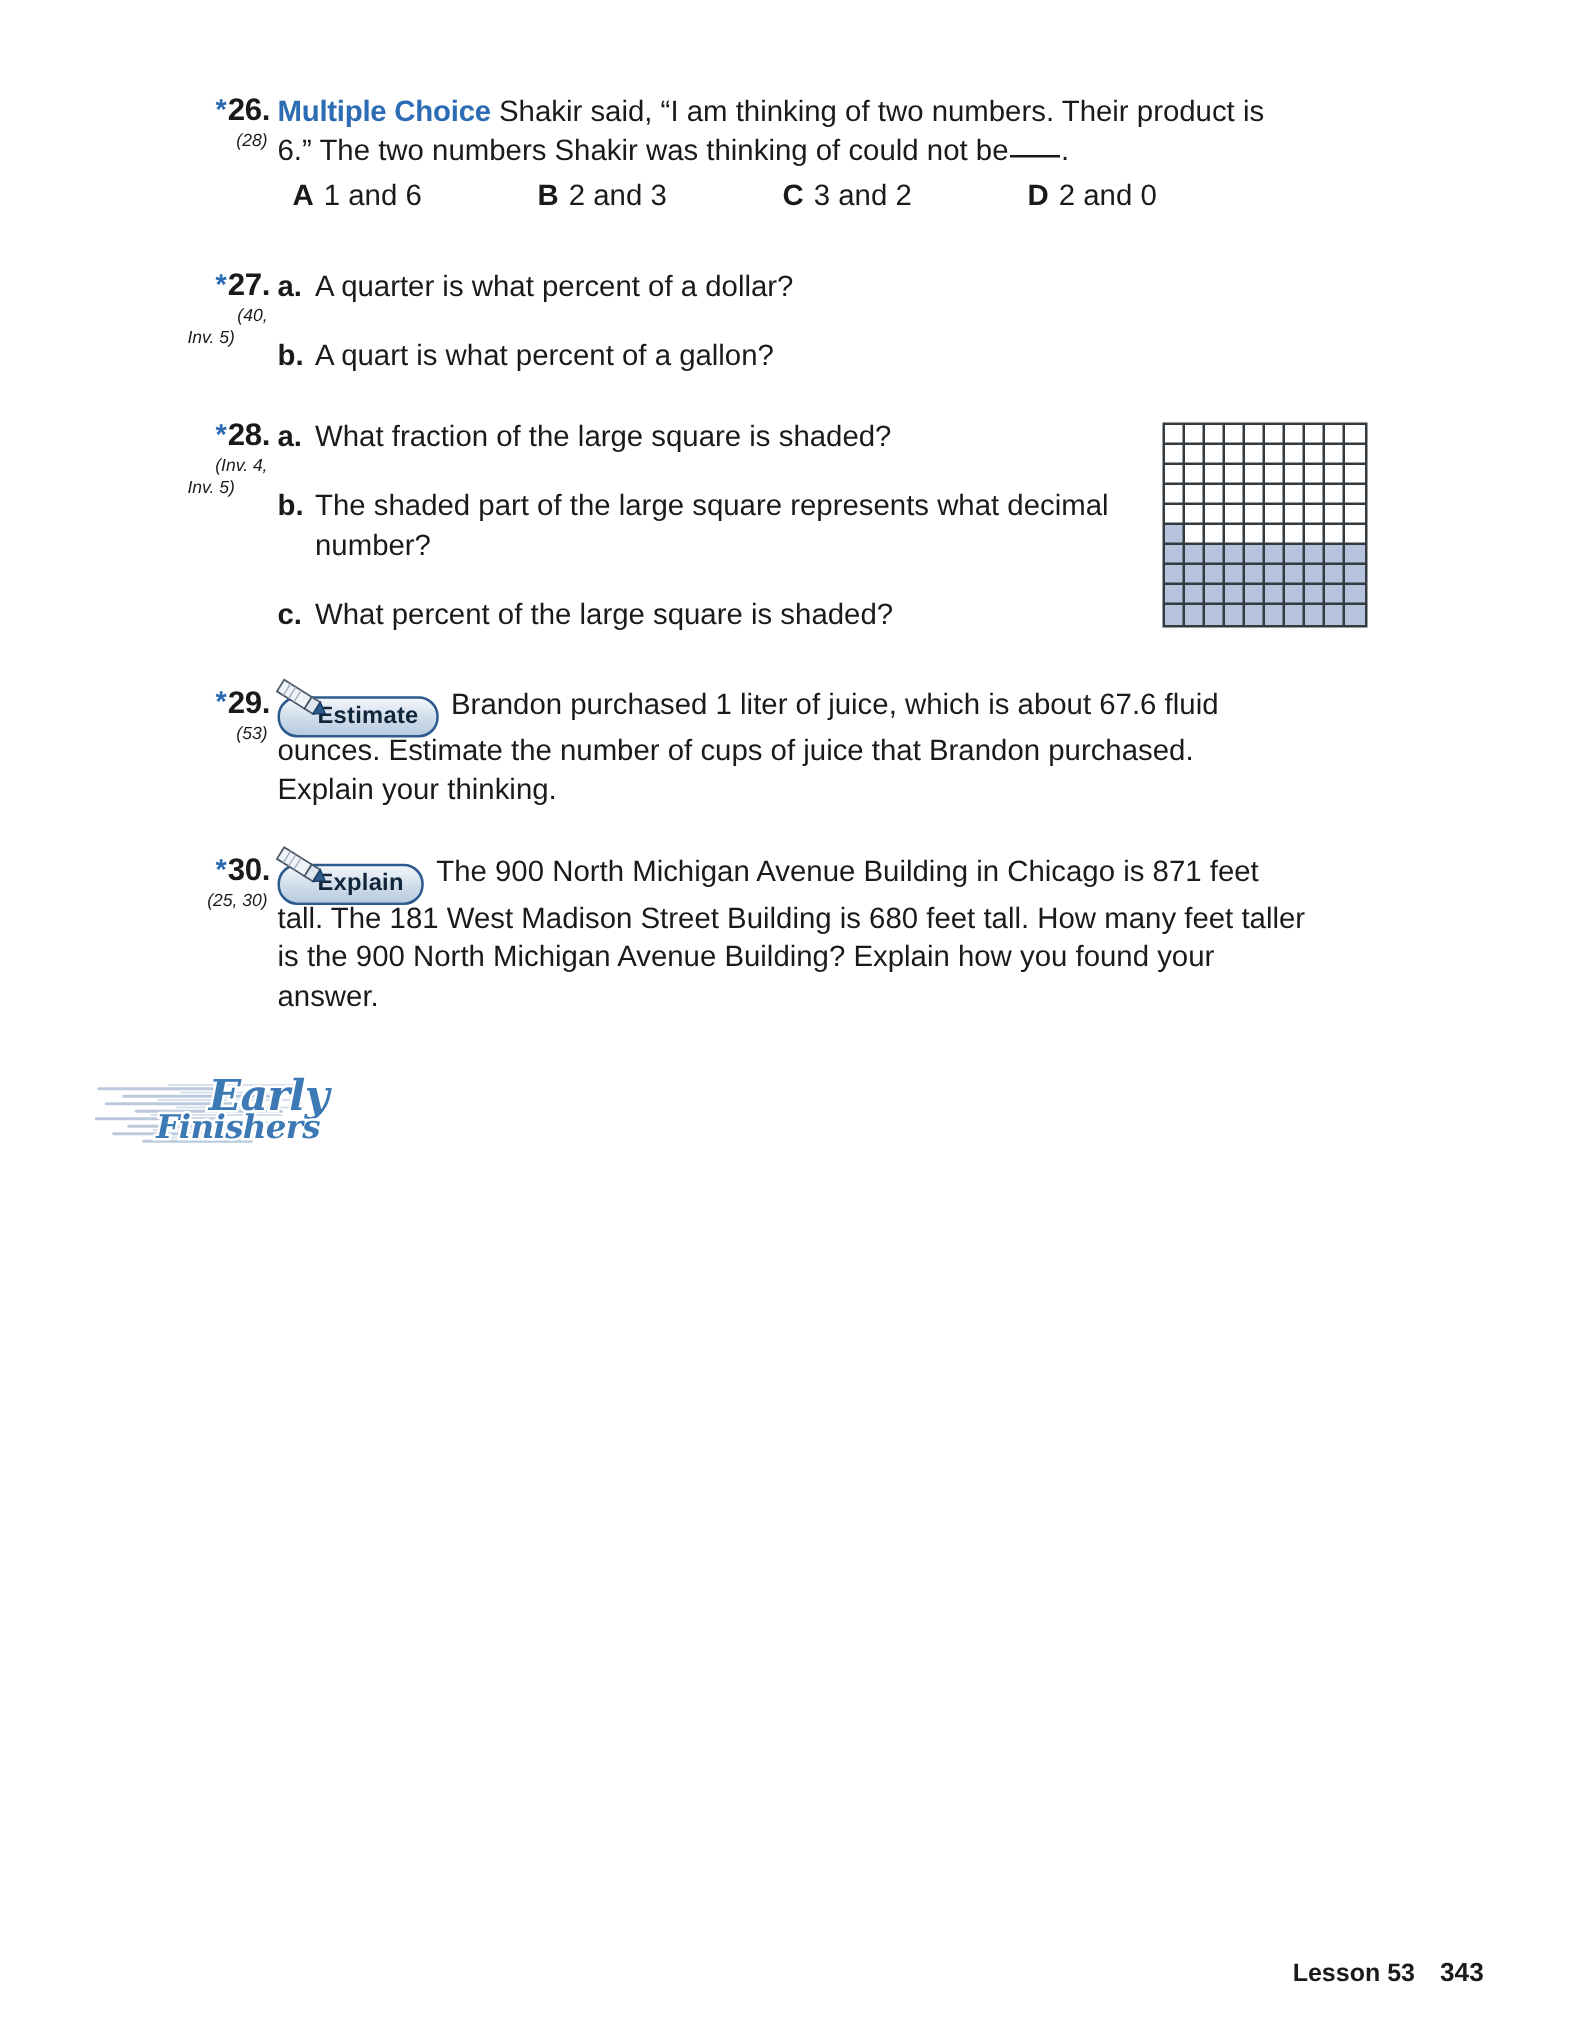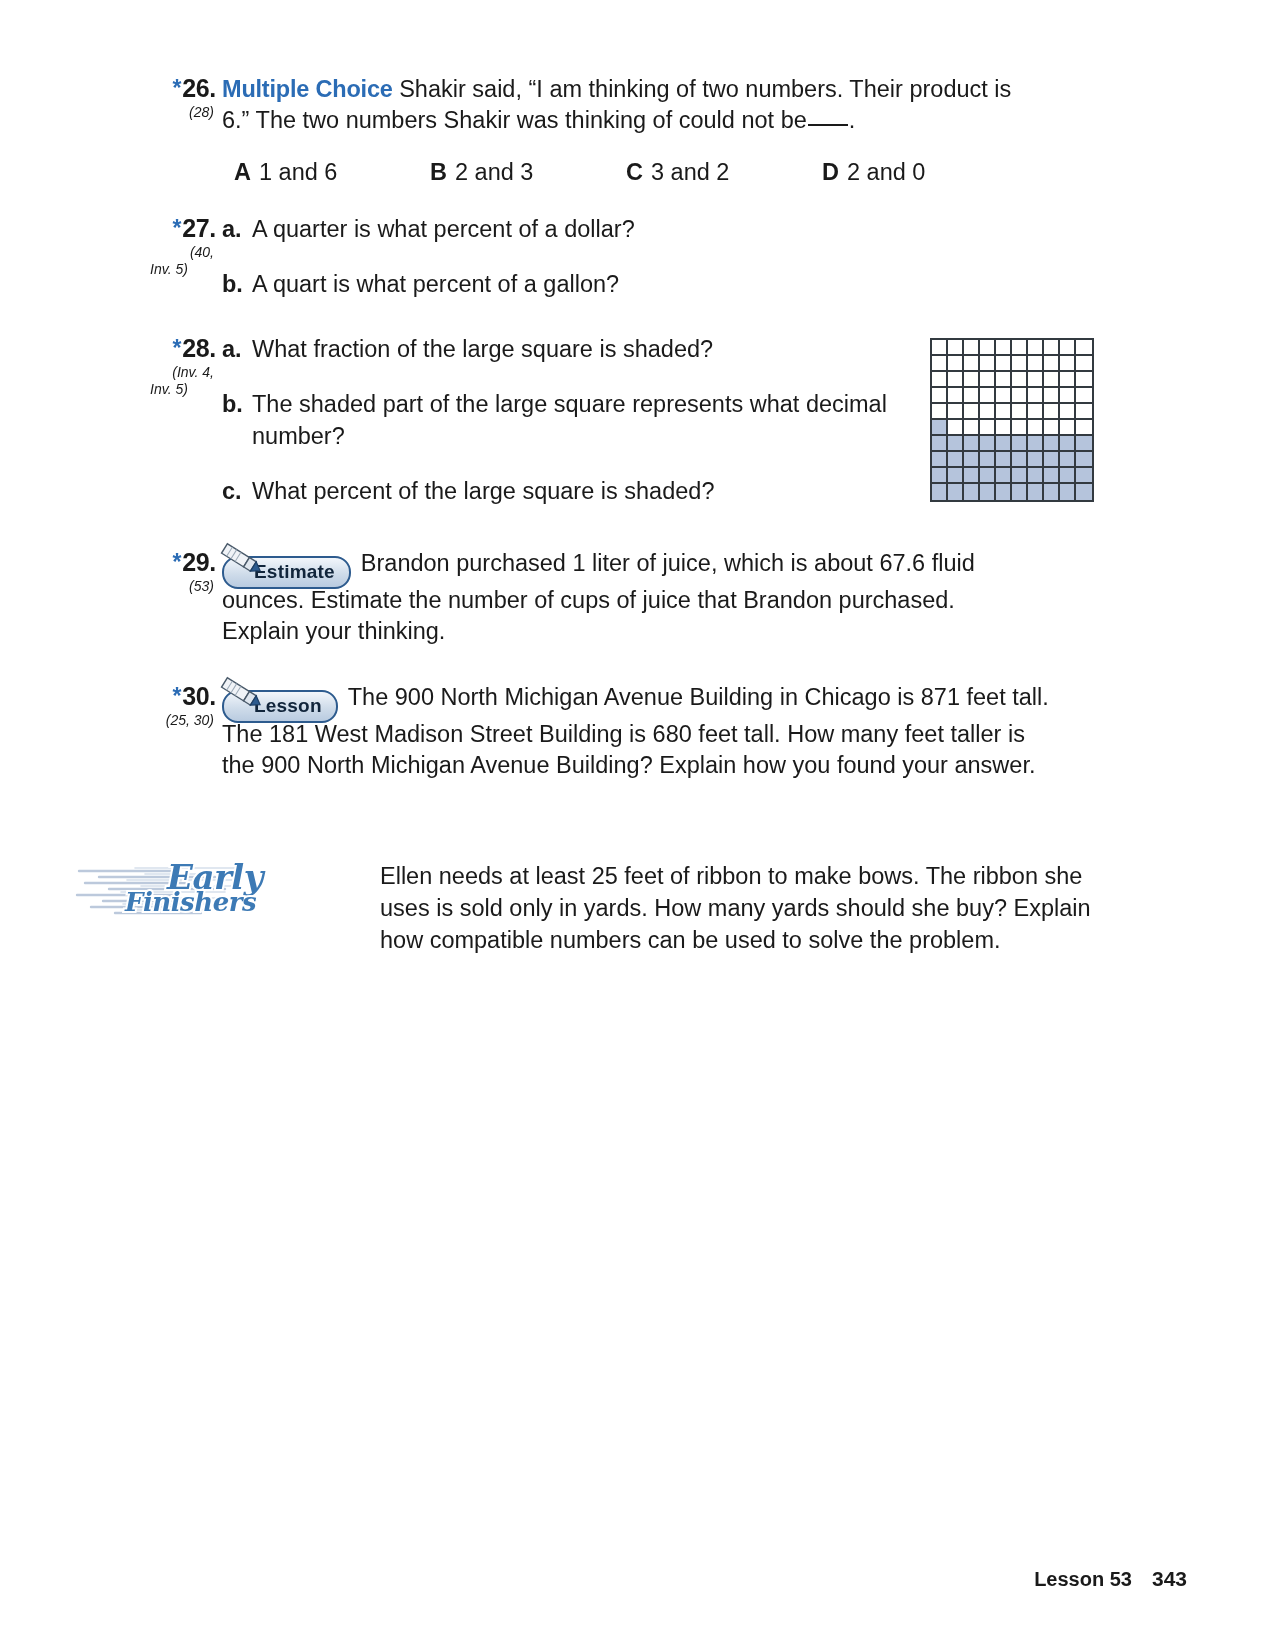--- a/index.html
+++ b/index.html
@@ -77,21 +77,21 @@
     display: inline-block;
     width: 40px;
     border-bottom: 2.5px solid #1a1a1a;
     vertical-align: 2px;
     margin: 0 1px;
   }
 
   
   .choices {
     display: flex;
-    margin-top: 20px;
+    margin-top: 4px;
     padding-left: 12px;
   }
   .choice {
     width: 196px;
     font-size: 23.5px;
     white-space: nowrap;
   }
   .choice .letter {
     font-weight: bold;
     margin-right: 8px;
@@ -464,21 +464,21 @@
         <svg class="pencil" viewBox="0 0 46 36">
           <g transform="rotate(32 23 18)">
             <rect x="2" y="12" width="26" height="11" fill="#f0f3f7" stroke="#4a5a6a" stroke-width="1.4"></rect>
             <line x1="8" y1="12" x2="8" y2="23" stroke="#9aa8b6" stroke-width="1"></line>
             <line x1="13" y1="12" x2="13" y2="23" stroke="#9aa8b6" stroke-width="1"></line>
             <line x1="18" y1="12" x2="18" y2="23" stroke="#9aa8b6" stroke-width="1"></line>
             <rect x="28" y="12" width="8" height="11" fill="#dfe6ee" stroke="#4a5a6a" stroke-width="1.4"></rect>
             <polygon points="36,12 44,17.5 36,23" fill="#2d5b8e" stroke="#1d3f66" stroke-width="1.2"></polygon>
           </g>
         </svg>
-        <span class="badge">Lesson</span>
+        <span class="badge">Explain</span>
       </span><span>The 900 North Michigan Avenue Building in Chicago is 871 feet tall. The 181 West Madison Street Building is 680 feet tall. How many feet taller is the 900 North Michigan Avenue Building? Explain how you found your answer.</span>
     </div>
   </div>
 
   <div class="ef" style="left:75px; top:855px; width:1000px;">
     <div class="ef-logo">
       <svg class="ef-streaks" viewBox="0 0 230 62">
         <g stroke="#b9c7db" stroke-width="2.4" stroke-linecap="round" fill="none" opacity="0.95">
           <line x1="4" y1="10" x2="96" y2="10"></line>
           <line x1="24" y1="16" x2="140" y2="16"></line>
@@ -496,20 +496,19 @@
           <line x1="66" y1="25" x2="158" y2="25"></line>
           <line x1="46" y1="31" x2="150" y2="31"></line>
           <line x1="58" y1="37" x2="142" y2="37"></line>
           <line x1="48" y1="43" x2="136" y2="43"></line>
           <line x1="62" y1="49" x2="128" y2="49"></line>
         </g>
       </svg>
       <div class="ef-word ef-early">Early</div>
       <div class="ef-word ef-finishers">Finishers</div>
     </div>
-    <div class="ef-body">Ellen needs at least 25 feet of ribbon to make bows. The ribbon she uses is sold only in yards. How many yards should she buy? Explain how compatible numbers can be used to solve the problem.</div>
   </div>
 
   <div class="footer">
     <span>Lesson 53</span><span class="pg">343</span>
   </div>
 
 </div>
 
 </body></html>

